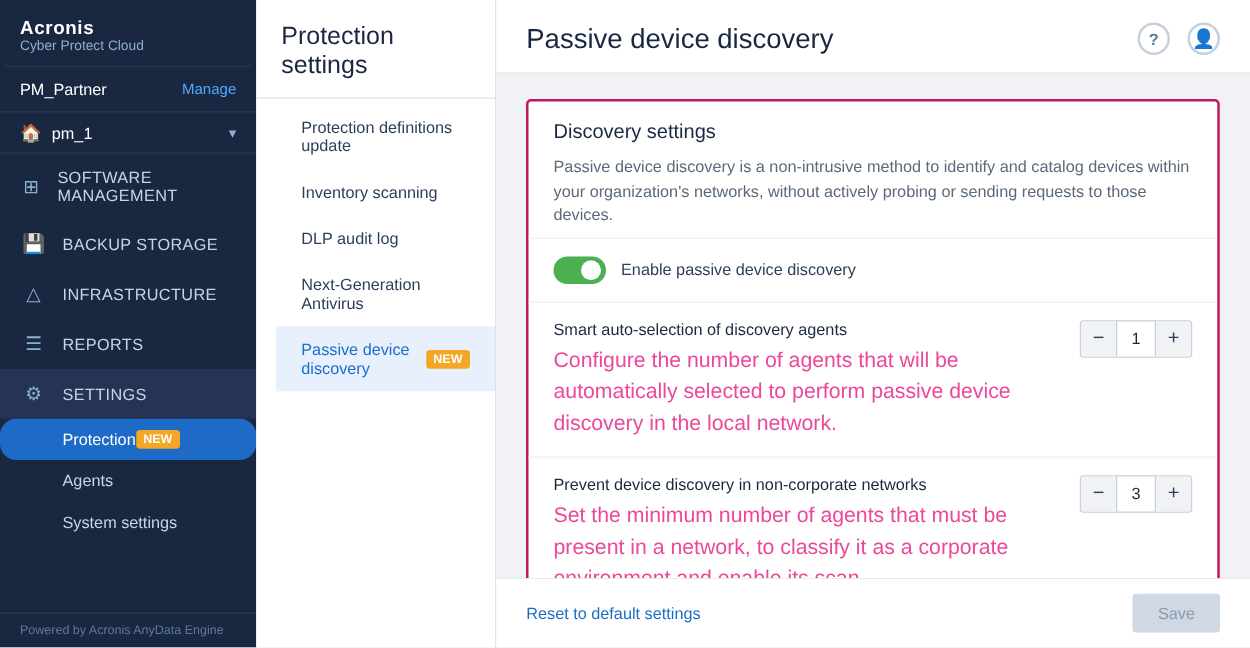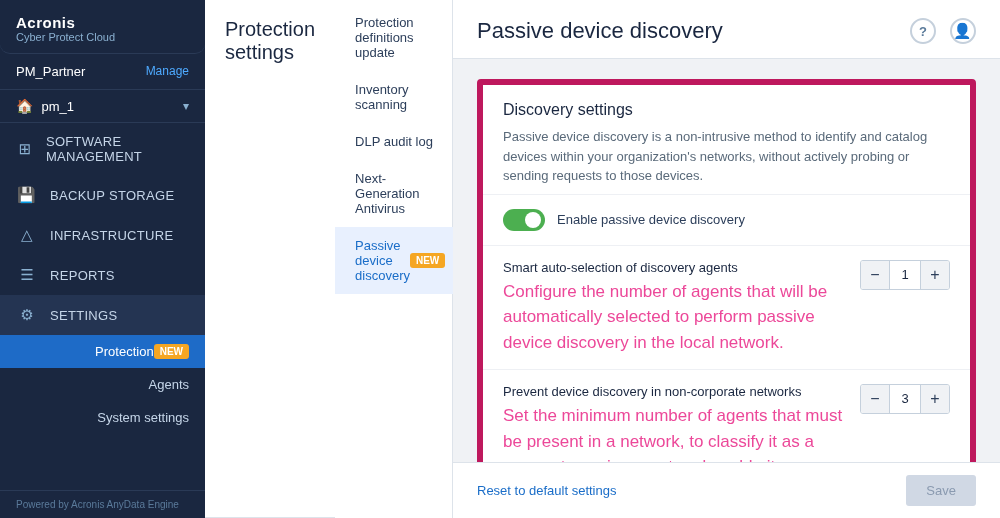--- a/index.html
+++ b/index.html
@@ -14,42 +14,42 @@
     .account-name { font-size: 13px; color: #fff; }
     .account-manage { font-size: 12px; color: #4eaaff; cursor: pointer; }
     .sidebar-workspace { display: flex; align-items: center; padding: 8px 16px; border-bottom: 1px solid #2a3a56; cursor: pointer; }
     .workspace-icon { margin-right: 8px; font-size: 14px; color: #8ab0d0; }
     .workspace-name { font-size: 13px; color: #fff; flex: 1; }
     .workspace-arrow { color: #8ab0d0; font-size: 12px; }
     .sidebar-nav { flex: 1; overflow-y: auto; }
     .nav-item { display: flex; align-items: center; padding: 11px 16px; cursor: pointer; color: #c5d5e8; font-size: 13px; font-weight: 500; letter-spacing: 0.3px; }
     .nav-item .nav-icon { width: 22px; margin-right: 12px; text-align: center; font-size: 15px; color: #8ab0d0; }
     .nav-item.active { background: #243452; }
-    .nav-sub-item { display: flex; align-items: center; justify-content: flex-end; padding: 9px 16px 9px 50px; cursor: pointer; color: #c5d5e8; font-size: 13px; }
+    .nav-sub-item { display: flex; align-items: center; justify-content: flex-start; padding: 9px 16px 9px 50px; cursor: pointer; color: #c5d5e8; font-size: 13px; border-radius: 13px; }
     .nav-sub-item.active { background: #1e6bc7; color: #fff; }
     .new-badge { background: #f5a623; color: #fff; font-size: 10px; font-weight: 700; padding: 2px 6px; border-radius: 3px; }
     .sidebar-footer { padding: 8px 16px; border-top: 1px solid #2a3a56; font-size: 10px; color: #5a7a9a; }
 
     
-    .protection-settings { width: 248px; background: #fff; border-right: 1px solid #dde3ea; display: flex; flex-direction: row; height: 518px; flex-shrink: 0; }
+    .protection-settings { width: 192px; background: #fff; border-right: 1px solid #dde3ea; display: flex; flex-direction: column; height: 518px; flex-shrink: 0; }
     .protection-title { padding: 18px 20px 14px; font-size: 20px; font-weight: 400; color: #1a2740; border-bottom: 1px solid #dde3ea; }
-    .protection-menu { flex: 1; padding-top: 4px; }
+    .protection-menu { flex: 1; padding-top: 4px; padding-left: 16px; }
     .prot-menu-item { padding: 11px 20px; cursor: pointer; color: #2c3e5a; font-size: 13px; display: flex; align-items: center; justify-content: space-between; }
     .prot-menu-item.active { background: #e8f0fe; color: #1a6dc8; font-weight: 500; }
 
     
     .main-content { flex: 1; background: #f0f2f5; display: flex; flex-direction: column; height: 518px; overflow: hidden; }
     .main-header { display: flex; align-items: center; justify-content: space-between; padding: 18px 24px 14px; background: #fff; border-bottom: 1px solid #dde3ea; }
     .main-title { font-size: 22px; font-weight: 400; color: #1a2740; }
     .header-icons { display: flex; gap: 14px; }
     .header-icon { width: 26px; height: 26px; border-radius: 50%; border: 2px solid #c5d0dc; display: flex; align-items: center; justify-content: center; cursor: pointer; color: #5a7a9a; font-size: 13px; font-weight: 700; }
 
     .main-body { flex: 1; overflow-y: auto; padding: 20px 24px; }
 
-    .section-card { background: #fff; border: 6px solid #be185d; border-radius: 4px; margin-bottom: 20px; }
+    .section-card { background: #fff; border: 2px solid #be185d; border-radius: 4px; margin-bottom: 20px; }
     .section-header { padding: 16px 20px 8px; }
     .section-title { font-size: 16px; font-weight: 500; color: #1a2740; margin-bottom: 8px; }
     .section-desc { font-size: 13px; color: #5a6a7a; line-height: 1.5; }
 
     .toggle-row { display: flex; align-items: center; padding: 14px 20px; border-top: 1px solid #eef0f4; gap: 12px; }
     .toggle { position: relative; width: 42px; height: 22px; cursor: pointer; }
     .toggle input { opacity: 0; width: 0; height: 0; }
     .toggle-slider { position: absolute; top: 0; left: 0; right: 0; bottom: 0; background: #4caf50; border-radius: 22px; transition: 0.2s; }
     .toggle-slider:before { position: absolute; content: ""; height: 16px; width: 16px; left: 22px; bottom: 3px; background: #fff; border-radius: 50%; transition: 0.2s; }
     .toggle-label { font-size: 13px; color: #2c3e5a; }

